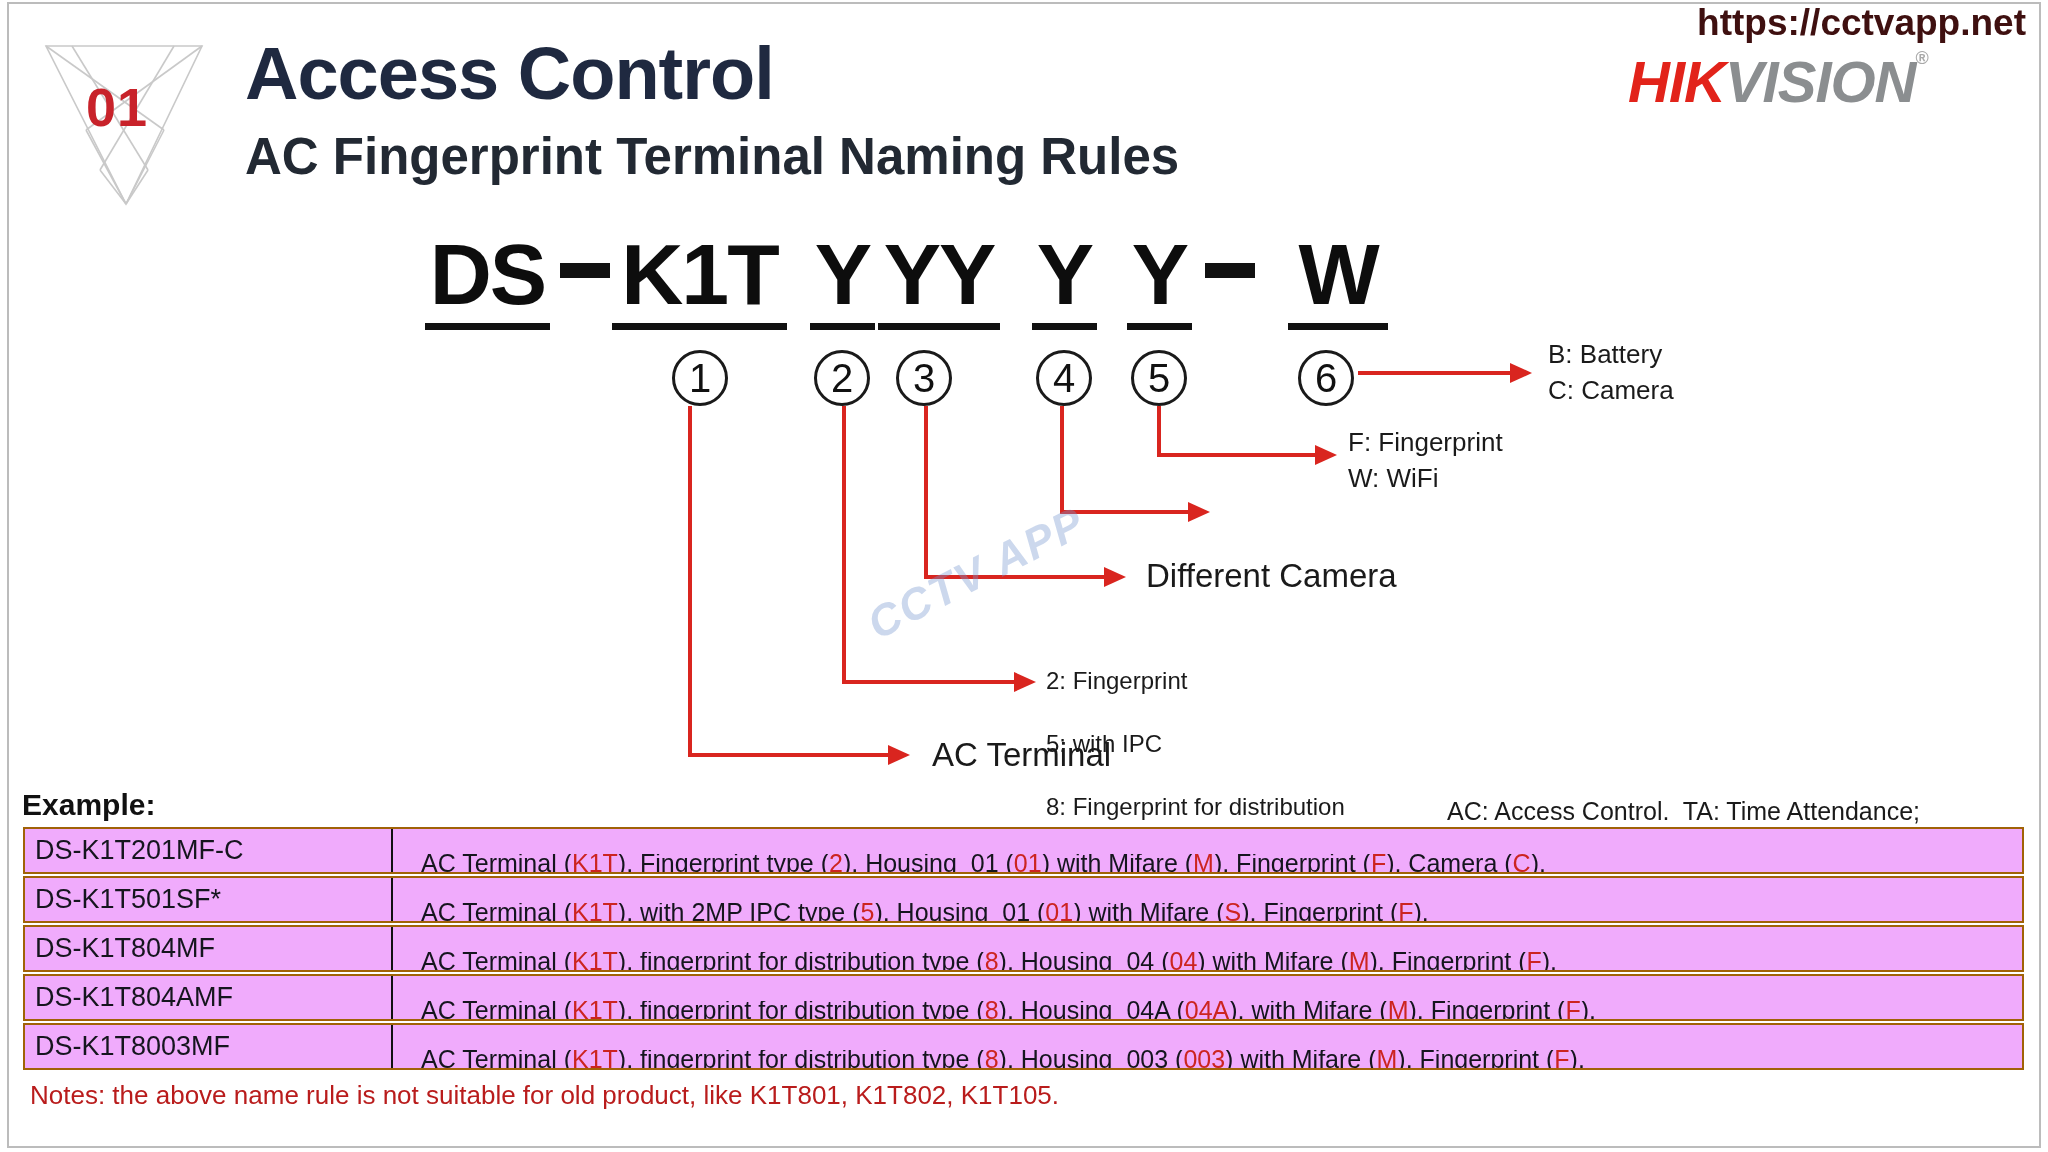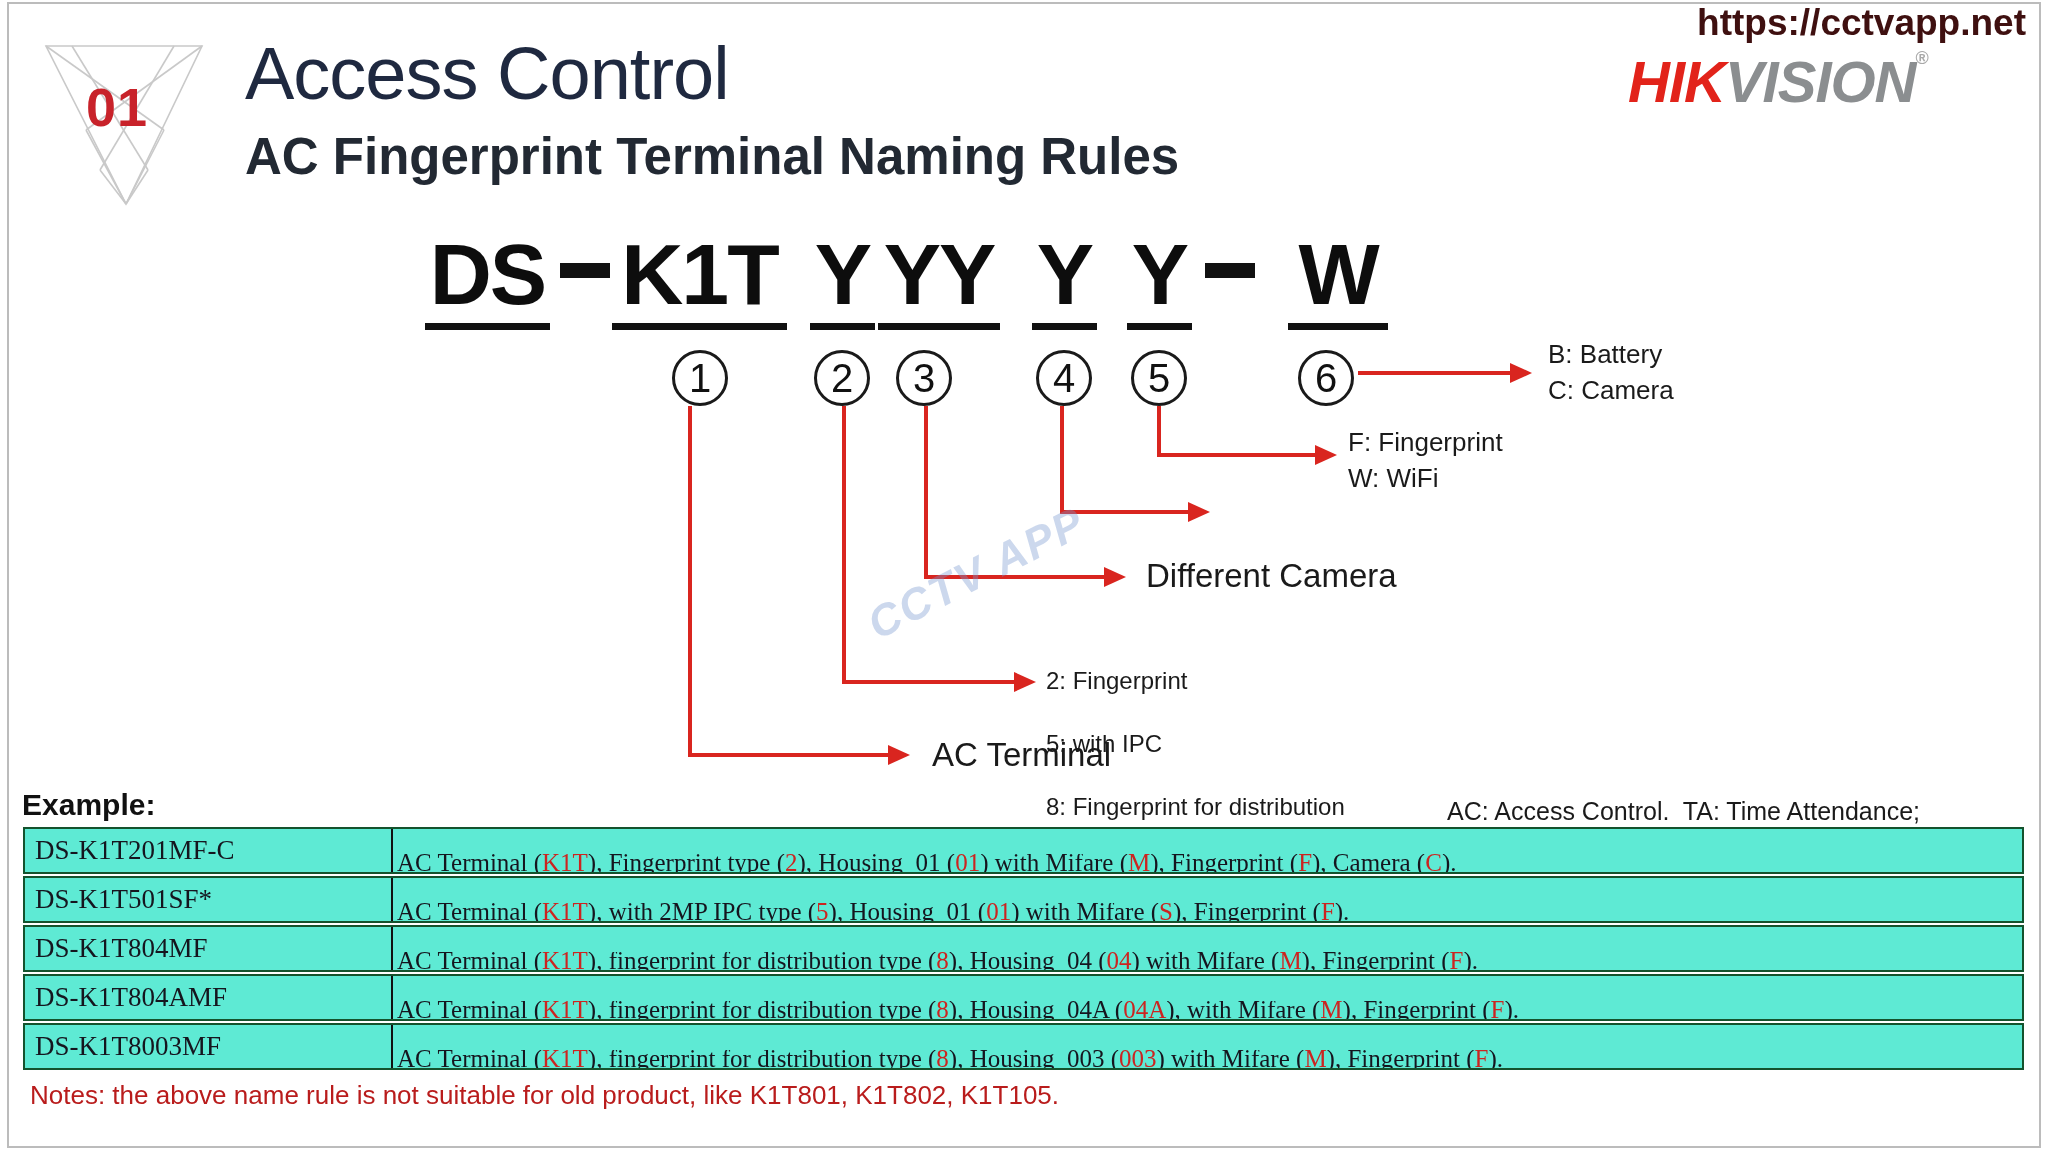--- a/index.html
+++ b/index.html
@@ -3,21 +3,21 @@
 <meta charset="utf-8">
 <style>
   html,body{margin:0;padding:0;background:#e8e8e8;}
   #stage{position:relative;width:2048px;height:1152px;background:#ffffff;overflow:hidden;
          font-family:"Liberation Sans",sans-serif;color:#111;}
   .frame{position:absolute;left:7px;top:2px;right:7px;bottom:4px;border:2px solid #bcbcbc;pointer-events:none;}
 
   
   .tri-logo{position:absolute;left:42px;top:38px;width:164px;height:172px;}
   .badge01{position:absolute;left:86px;top:76px;font-size:54px;font-weight:700;color:#c8222a;letter-spacing:1px;}
-  .title{position:absolute;left:245px;top:32px;font-size:74px;font-weight:400;color:#1f2940;letter-spacing:-1px;line-height:84px;}
+  .title{position:absolute;left:245px;top:32px;font-size:74px;font-weight:700;color:#1f2940;letter-spacing:-1px;line-height:84px;}
   .subtitle{position:absolute;left:245px;top:126px;font-size:51px;font-weight:700;color:#222933;line-height:62px;}
   .site-url{position:absolute;right:22px;top:2px;font-size:37px;font-weight:600;color:#3f1010;}
   .brand{position:absolute;left:1628px;top:48px;font-size:58px;font-style:italic;font-weight:700;letter-spacing:-1px;}
   .brand .hik{color:#e2231a;}
   .brand .vision{color:#8b8e90;}
   .brand .reg{font-size:18px;color:#a9a9a9;vertical-align:top;font-style:normal;}
 
   
   .seg{position:absolute;top:228px;text-align:center;}
   .seg-text{display:block;font-size:86px;line-height:92px;font-weight:700;color:#0d0d0d;letter-spacing:-2px;}
@@ -36,24 +36,24 @@
   .callout{position:absolute;color:#1a1a1a;}
   .callout .ln{display:block;}
   .callout-sm .ln{font-size:26px;line-height:36px;}
   .callout-md .ln{font-size:24px;line-height:31px;margin-top:32px;}
   .callout-lg .ln{font-size:33px;line-height:40px;}
 
   
   .ex-heading{position:absolute;left:22px;top:788px;font-size:30px;font-weight:700;color:#111;}
   .legend{position:absolute;right:128px;top:797px;font-size:25px;color:#1a1a1a;white-space:pre;}
   .ex-table{position:absolute;left:23px;top:827px;width:2001px;}
-  .ex-row{display:flex;border:2px solid #14532d;margin-bottom:2px;height:43px;background:#5eead4;font-family:Liberation Serif, serif;}
+  .ex-row{display:flex;border:2px solid #a16207;margin-bottom:2px;height:43px;background:#f0abfc;}
   .ex-model{width:368px;border-right:2px solid #111;display:flex;align-items:center;padding-left:10px;
             font-size:27px;color:#15151e;box-sizing:border-box;}
-  .ex-desc{flex:1;display:flex;align-items:center;padding-left:4px;font-size:25px;color:#15151e;white-space:pre;overflow:hidden;margin-top:25px;}
+  .ex-desc{flex:1;display:flex;align-items:center;padding-left:28px;font-size:25px;color:#15151e;white-space:pre;overflow:hidden;margin-top:25px;}
   .ex-desc .red{color:#cc2420;}
 
   .notes{position:absolute;left:30px;top:1080px;font-size:26px;color:#b91c1c;}
 
   .watermark{position:absolute;left:858px;top:548px;transform:rotate(-27deg);font-size:44px;font-weight:700;
              font-style:italic;color:rgba(122,152,208,0.38);letter-spacing:2px;pointer-events:none;}
 </style>
 </head>
 <body>
 

